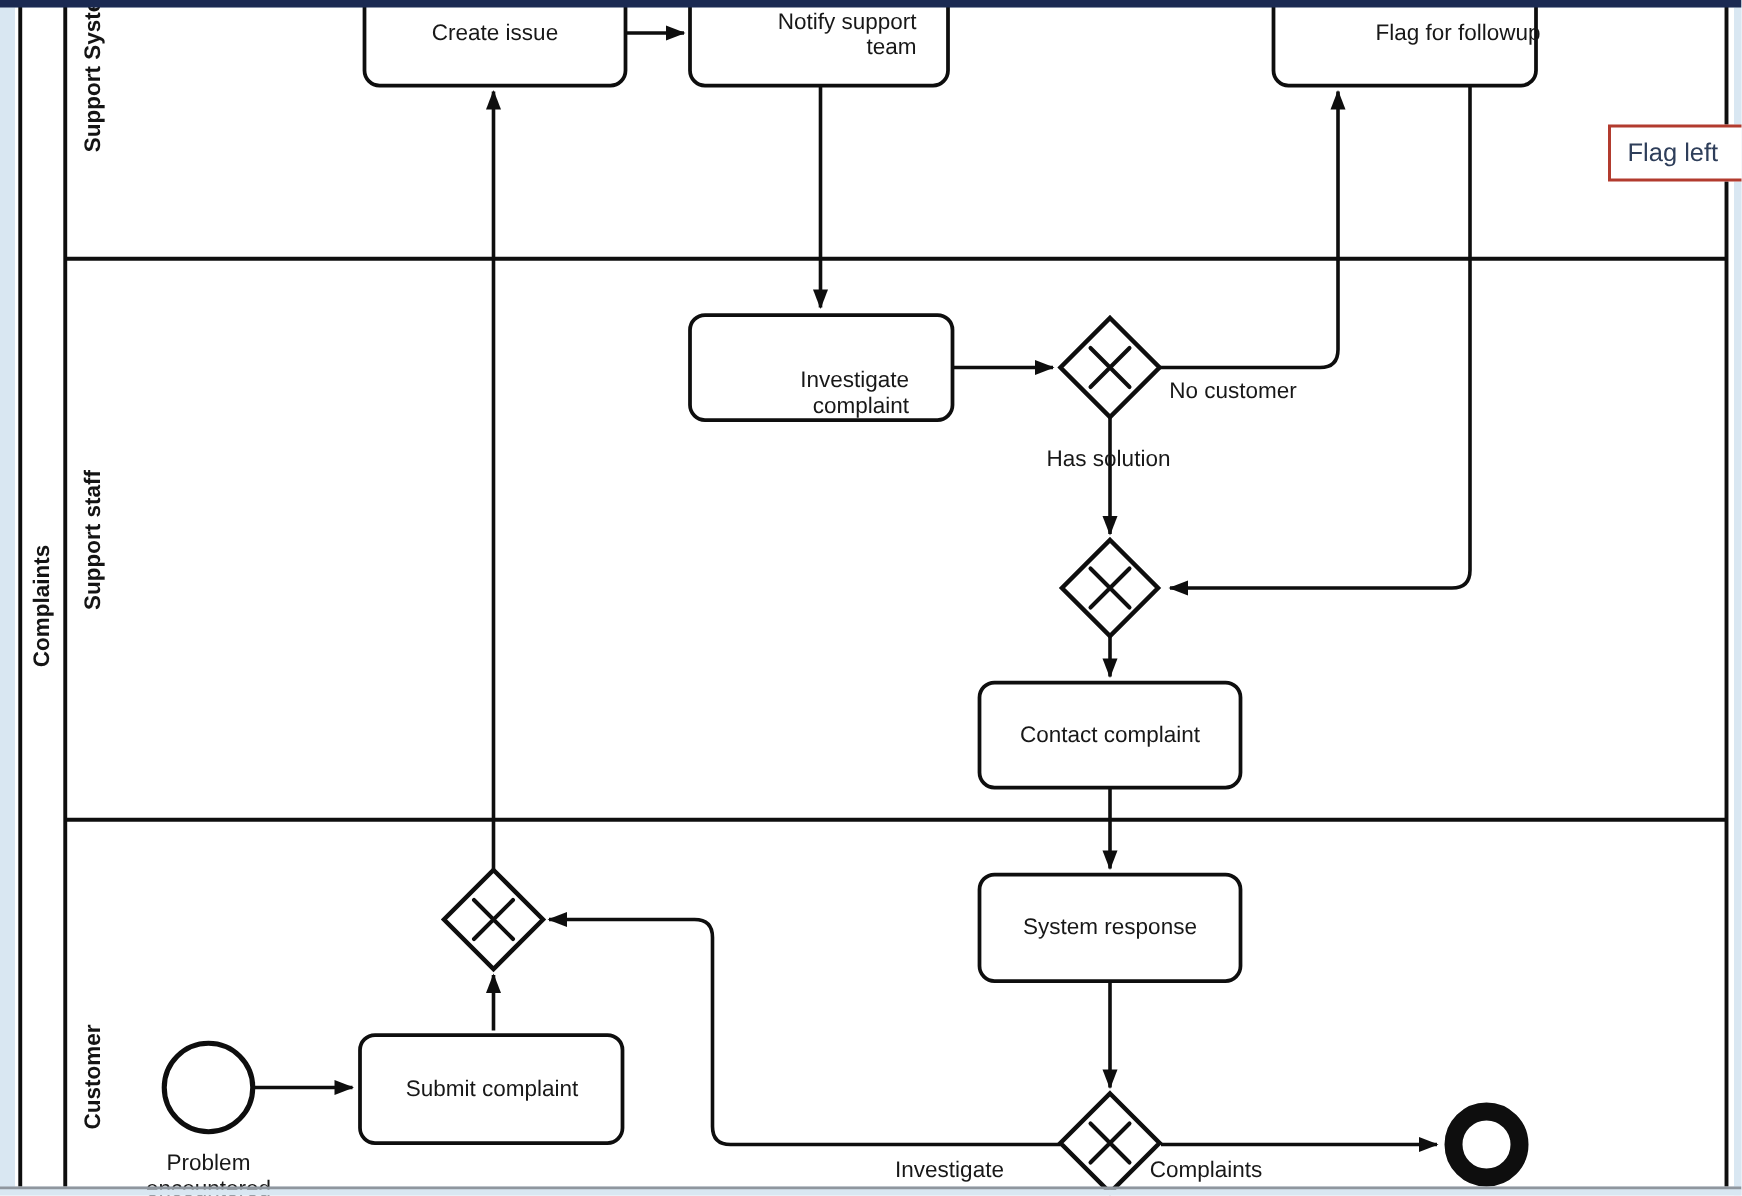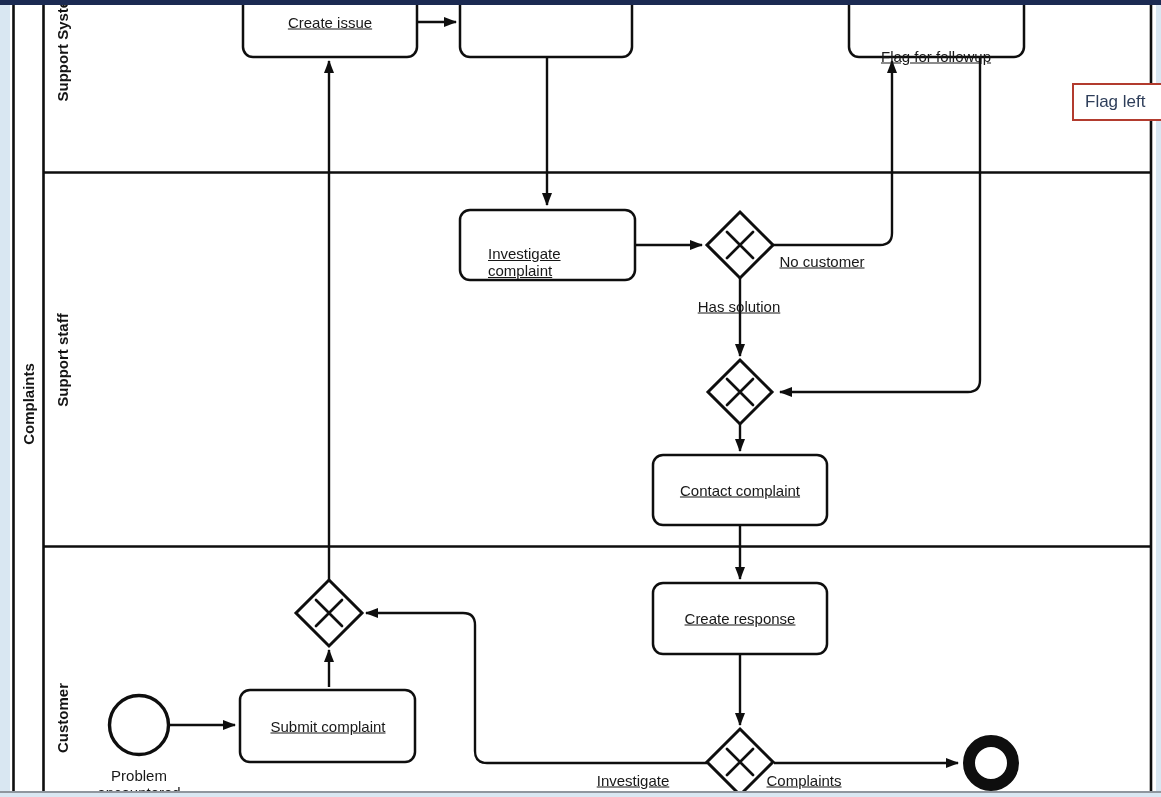--- a/index.html
+++ b/index.html
@@ -7,23 +7,22 @@
     position:relative; width:1161px; height:797px; overflow:hidden;
     background:#d9e7f2;
     font-family:"Liberation Sans", sans-serif;
     color:#181818;
   }
   .paper { position:absolute; left:10px; top:5px; width:1147px; height:786px; background:#ffffff; z-index:1; }
   svg.diagram { position:absolute; left:0; top:0; z-index:5; }
 
   .lbl {
     position:absolute; z-index:10; font-size:15px; line-height:17px;
-    text-align:left; transform:translate(-50%,-50%); white-space:normal;
+    text-align:right; transform:translate(-50%,-50%); white-space:normal;
     color:#181818;
-    text-decoration:underline;
   }
   .nowrap { white-space:nowrap; }
   .vlabel {
     position:absolute; z-index:10; font-size:15px; font-weight:bold;
     white-space:nowrap; transform:translate(-50%,-50%) rotate(-90deg);
     color:#141414;
   }
   .start-label {
     position:absolute; z-index:10; font-size:15px; line-height:17px;
     text-align:center; transform:translateX(-50%);
@@ -118,24 +117,25 @@
     <circle class="evt-start" cx="139" cy="725" r="29.5"></circle>
     <circle class="evt-end" cx="991" cy="763" r="22"></circle>
   </svg>
 
   <div class="vlabel" style="left:28px; top:404px;">Complaints</div>
   <div class="vlabel" style="left:62px; top:44px;">Support System</div>
   <div class="vlabel" style="left:62px; top:360px;">Support staff</div>
   <div class="vlabel" style="left:62px; top:718px;">Customer</div>
 
   <div class="lbl nowrap" style="left:330px; top:22px;">Create issue</div>
-  <div class="lbl nowrap" style="left:936px; top:22px;margin-top:34px;">Flag for followup</div>
+  <div class="lbl" style="left:546px; top:23px; width:130px;">Notify support team</div>
+  <div class="lbl nowrap" style="left:972px; top:22px;">Flag for followup</div>
   <div class="lbl" style="left:547px; top:262px; width:118px;">Investigate complaint</div>
   <div class="lbl nowrap" style="left:740px; top:490px;">Contact complaint</div>
-  <div class="lbl nowrap" style="left:740px; top:618px;">Create response</div>
+  <div class="lbl nowrap" style="left:740px; top:618px;">System response</div>
   <div class="lbl nowrap" style="left:328px; top:726px;">Submit complaint</div>
 
   <div class="lbl nowrap" style="left:822px; top:261px;">No customer</div>
   <div class="lbl nowrap" style="left:739px; top:306px;">Has solution</div>
   <div class="lbl nowrap" style="left:633px; top:780px;">Investigate</div>
   <div class="lbl nowrap" style="left:804px; top:780px;">Complaints</div>
 
   <div class="start-label" style="left:139px; top:767px; width:130px;">Problem encountered</div>
 
   <div class="right-strip"></div>

